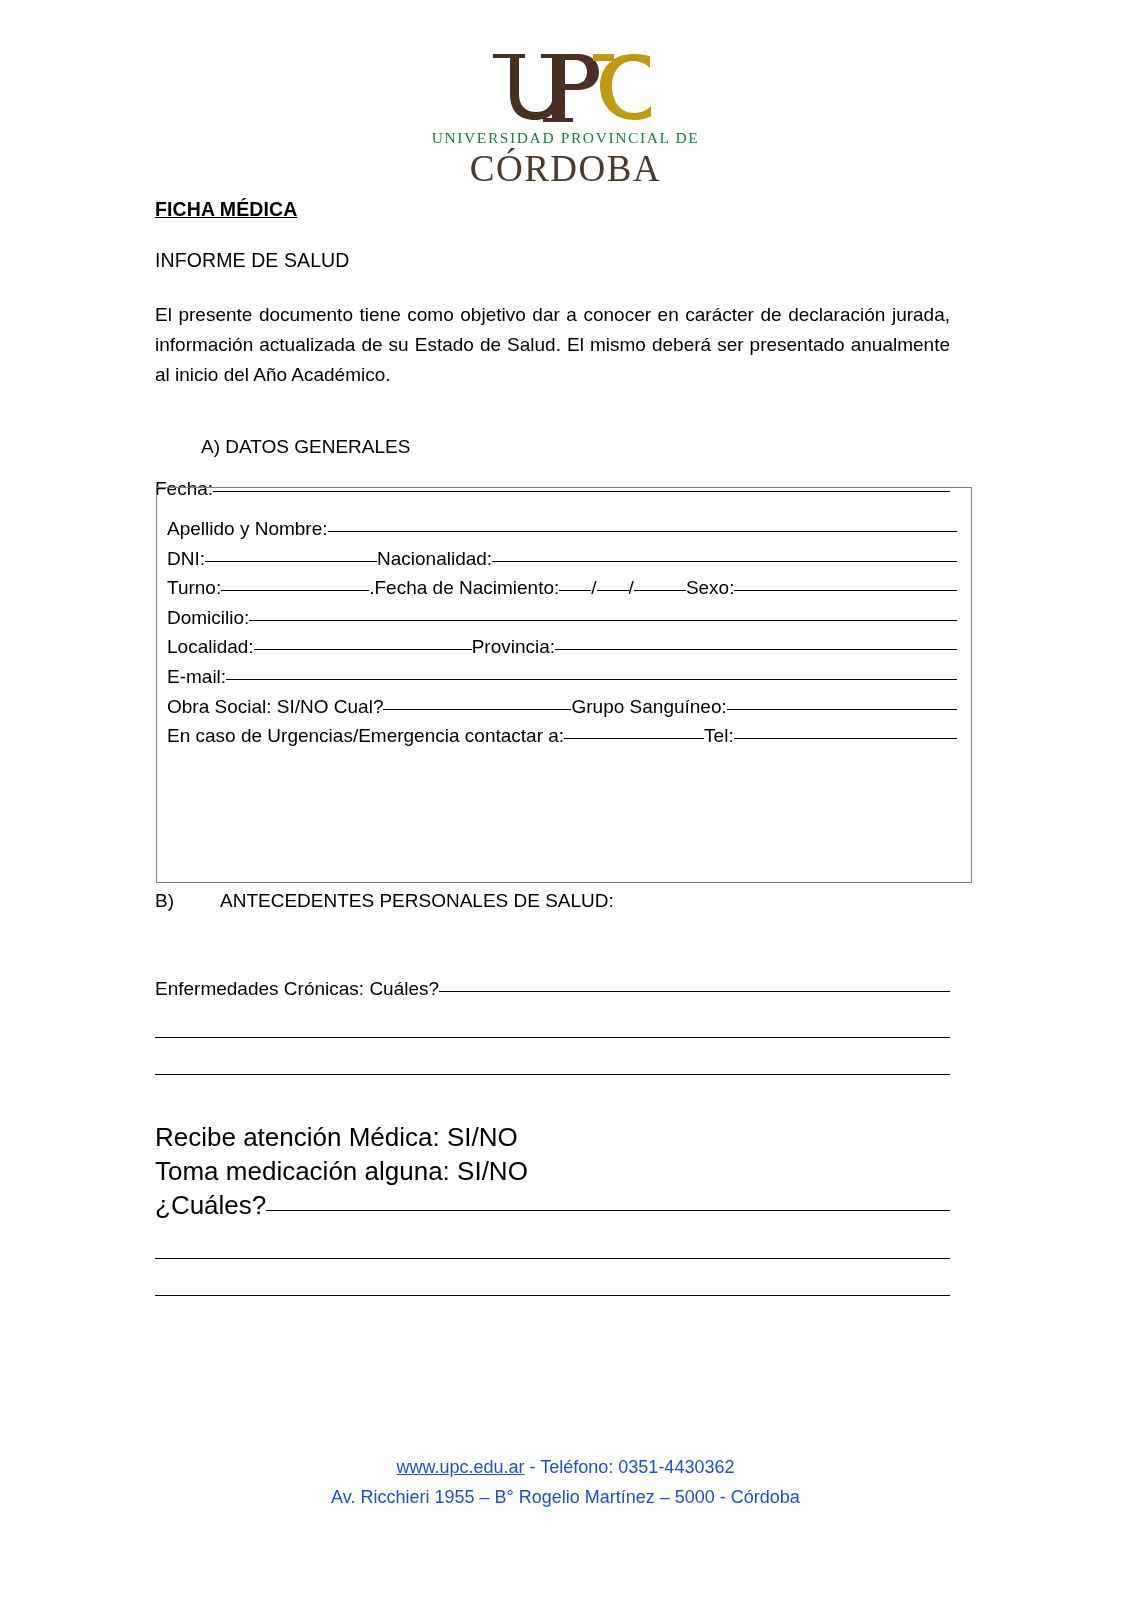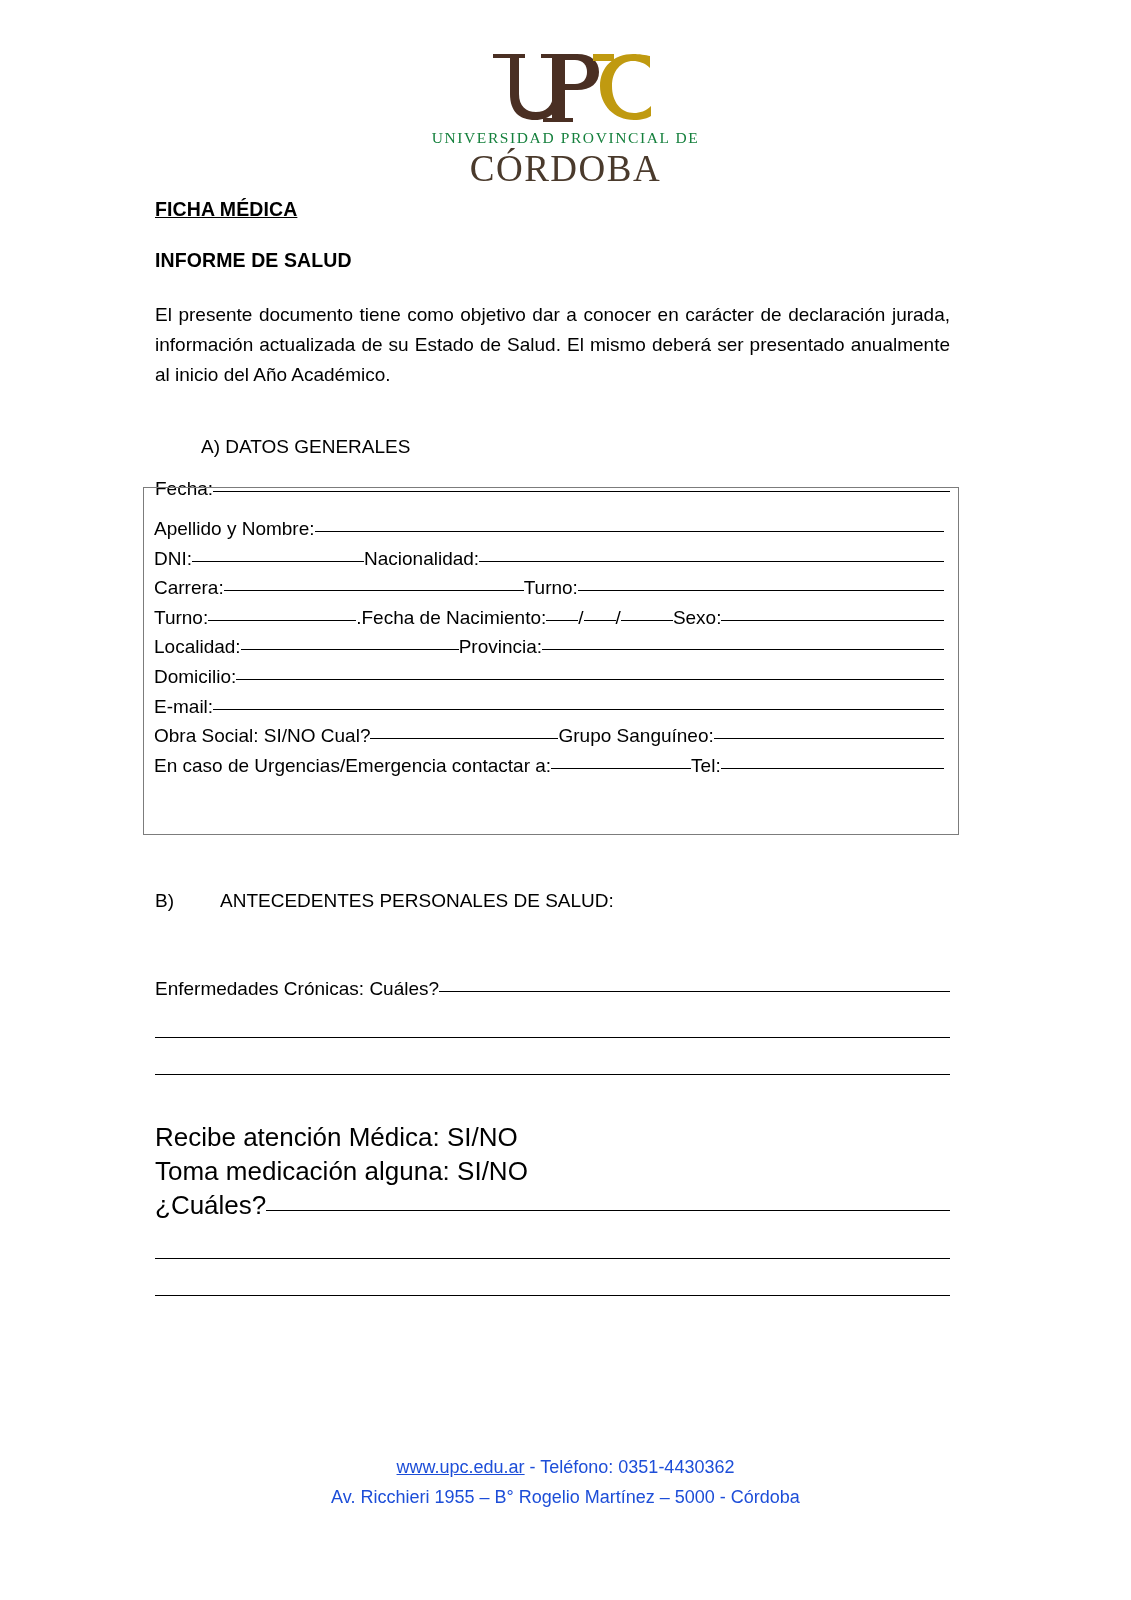--- a/index.html
+++ b/index.html
@@ -62,21 +62,21 @@
   }
   .h-underline {
     font-size: 19.5px;
     font-weight: bold;
     text-decoration: underline;
     letter-spacing: 0.1px;
     margin: 0 0 28px 0;
   }
   .h-plain {
     font-size: 19.5px;
-    font-weight: bold;
+    font-weight: normal;
     letter-spacing: 0.1px;
     margin: 0 0 28px 0;
   }
   .para {
     font-size: 19px;
     line-height: 30px;
     text-align: justify;
     margin: 0;
   }
 
@@ -96,24 +96,24 @@
     flex: 1;
     border-bottom: 1.6px solid #000;
     height: 0;
     position: relative;
     top: -3px;
   }
 
   
   .form-box {
     position: absolute;
-    left: 143px;
+    left: 156px;
     top: 487px;
     width: 816px;
-    height: 348px;
+    height: 396px;
     border: 1.3px solid #7c7c7c;
     box-sizing: border-box;
   }
   .form-inner {
     padding: 30px 14px 0 10px;
   }
   .f-row {
     font-size: 19px;
     height: 29.6px;
     display: flex;
@@ -226,49 +226,43 @@
         <span class="seg seg-grow"></span>
       </div>
 
       <div class="f-row">
         <span class="f-label">DNI: </span>
         <span class="seg" style="width:172px"></span>
         <span class="f-label"> Nacionalidad: </span>
         <span class="seg seg-grow"></span>
       </div>
 
-      <div class="f-row">
-        <span class="f-label">Carrera: </span>
-        <span class="seg" style="width:300px"></span>
-        <span class="f-label"> Turno: </span>
-        <span class="seg seg-grow"></span>
-      </div>
 
       <div class="f-row">
         <span class="f-label">Turno: </span>
         <span class="seg" style="width:148px"></span>
         <span class="f-label">.Fecha de Nacimiento: </span>
         <span class="seg" style="width:32px"></span>
         <span class="f-label">/</span>
         <span class="seg" style="width:32px"></span>
         <span class="f-label">/</span>
         <span class="seg" style="width:52px"></span>
         <span class="f-label"> Sexo: </span>
         <span class="seg seg-grow"></span>
       </div>
 
       <div class="f-row">
+        <span class="f-label">Domicilio: </span>
+        <span class="seg seg-grow"></span>
+      </div>
+
+      <div class="f-row">
         <span class="f-label">Localidad: </span>
         <span class="seg" style="width:218px"></span>
         <span class="f-label"> Provincia: </span>
-        <span class="seg seg-grow"></span>
-      </div>
-
-      <div class="f-row">
-        <span class="f-label">Domicilio: </span>
         <span class="seg seg-grow"></span>
       </div>
 
 
       <div class="f-row">
         <span class="f-label">E-mail: </span>
         <span class="seg seg-grow"></span>
       </div>
 
       <div class="f-row">

